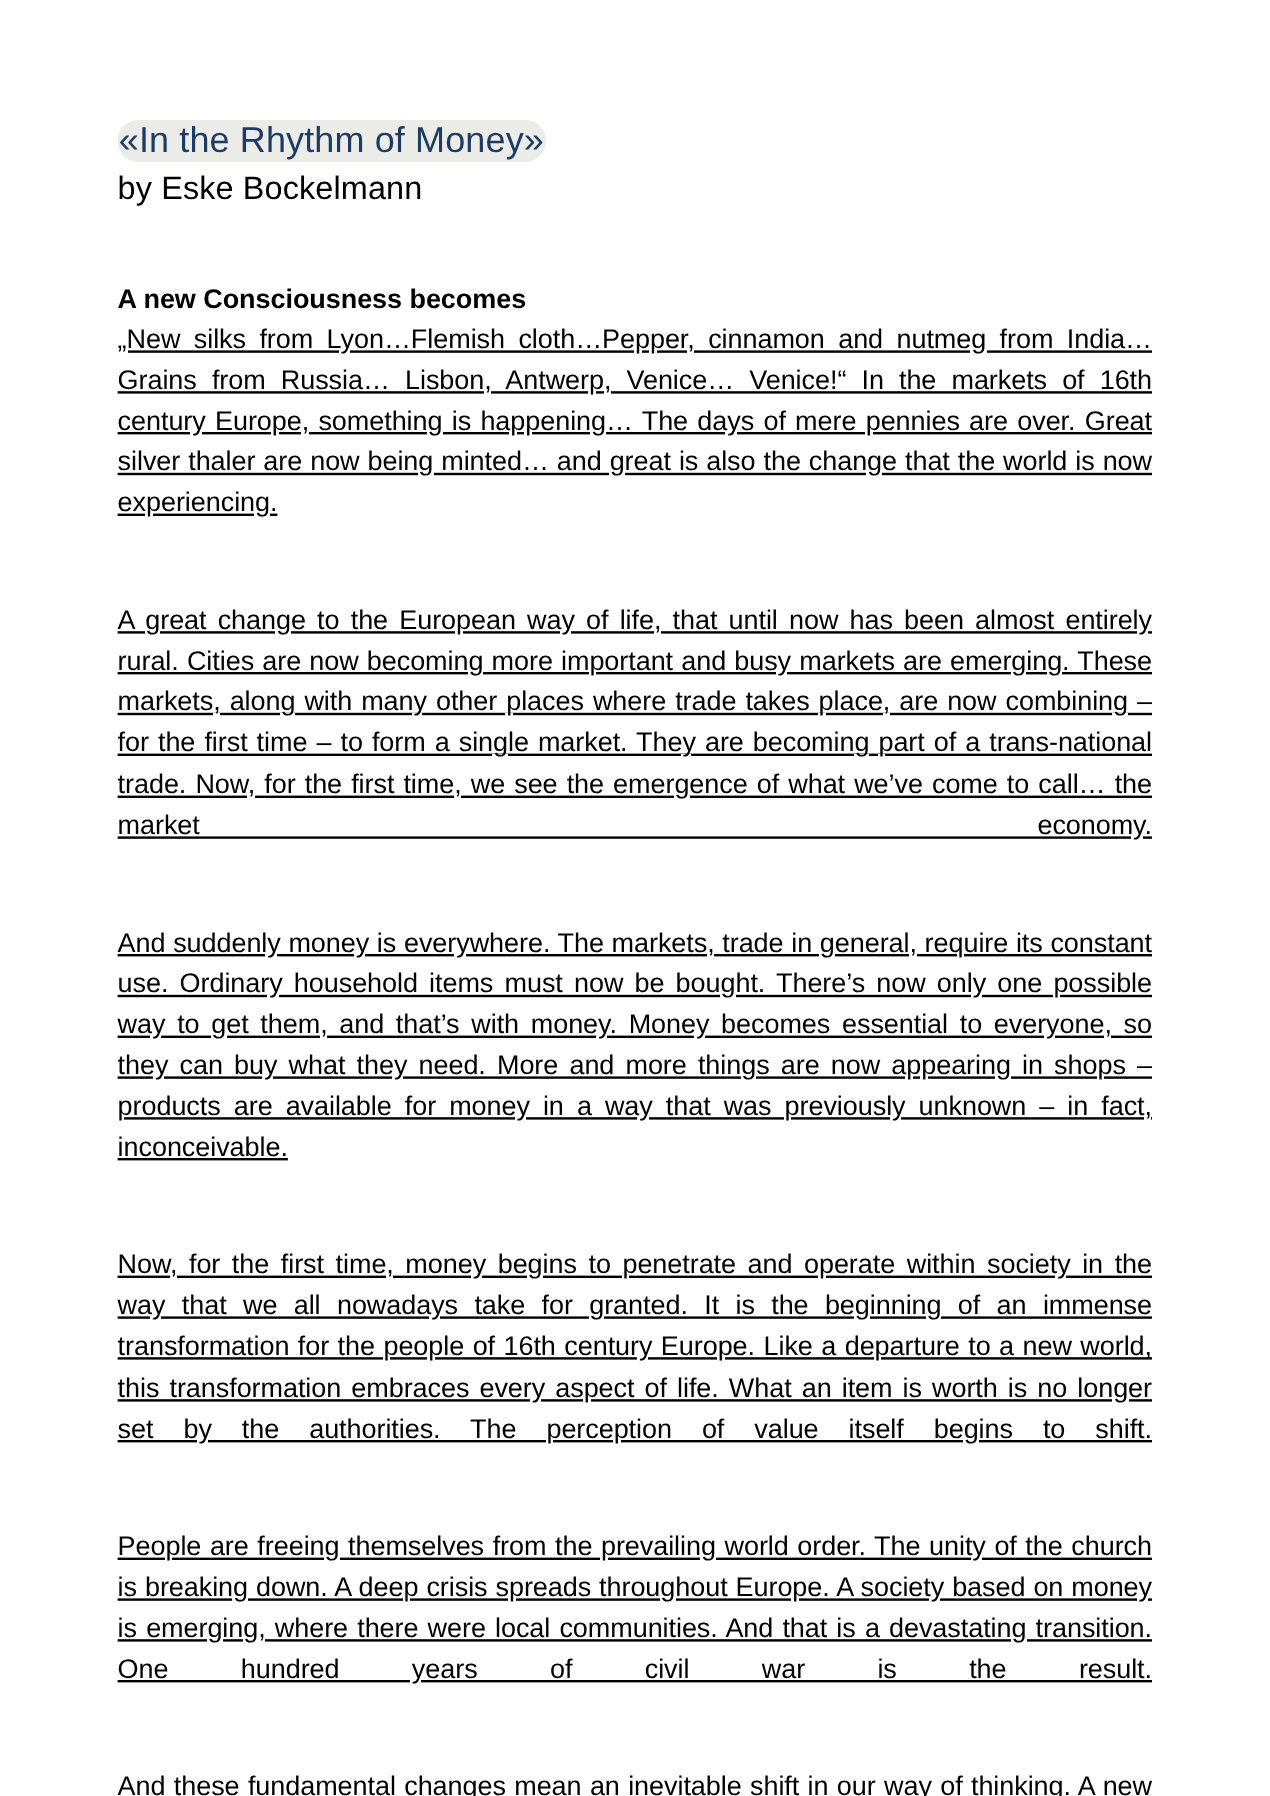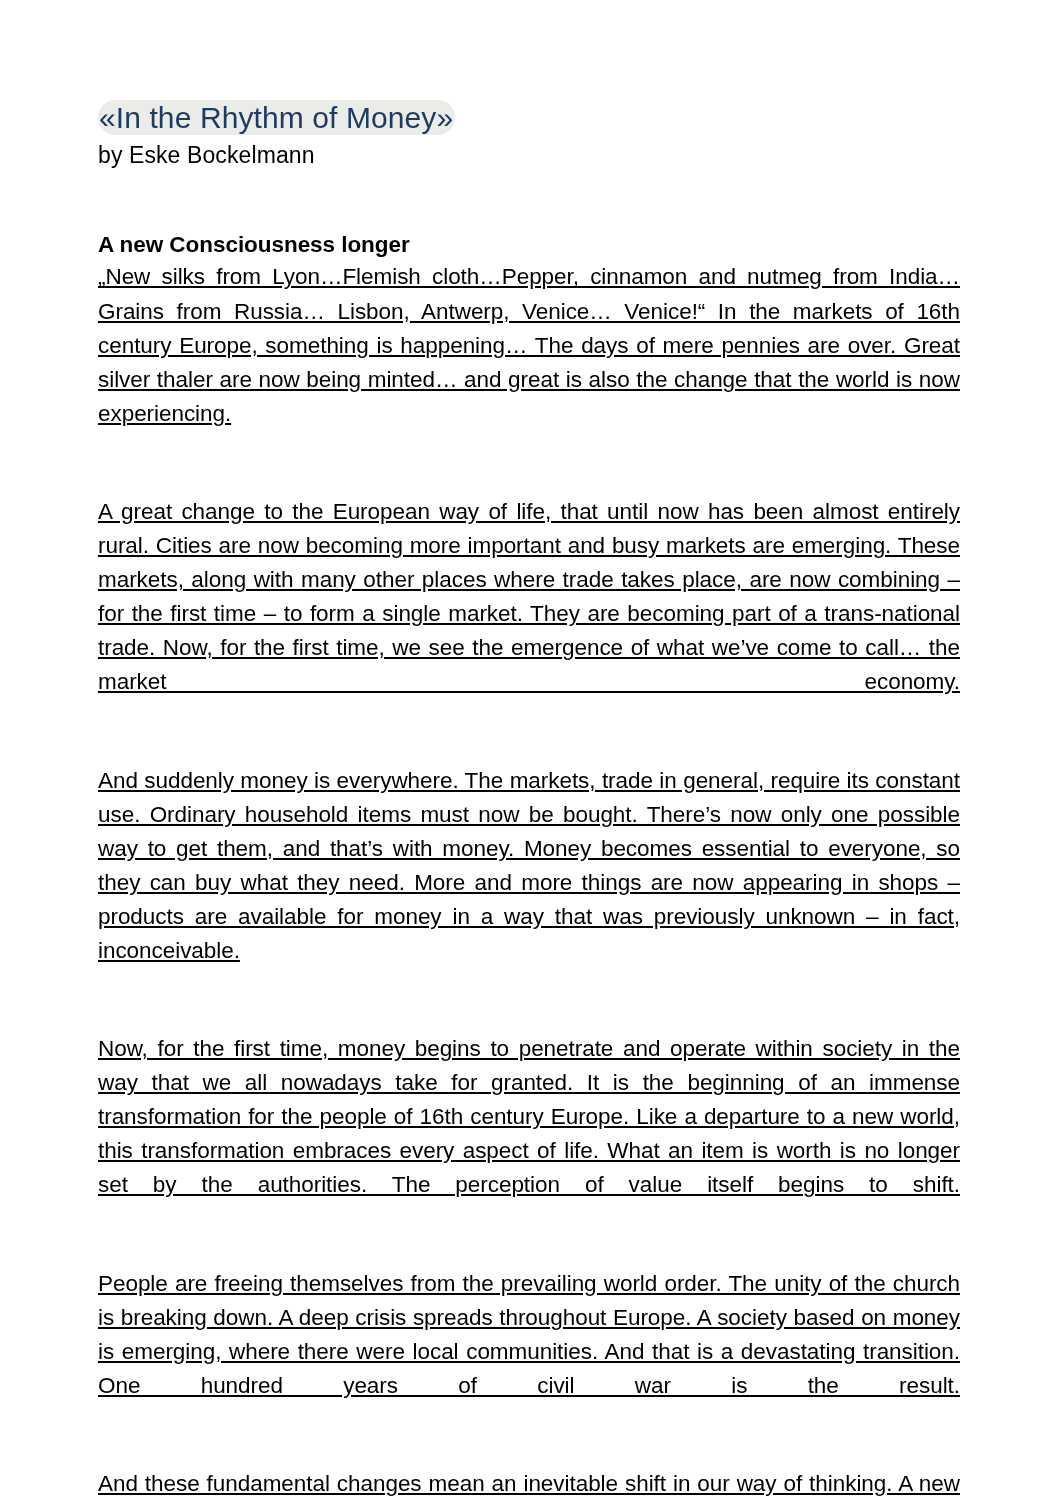--- a/index.html
+++ b/index.html
@@ -40,21 +40,21 @@
     line-height: 1.34;
     letter-spacing: 0.1px;
     box-decoration-break: clone;
     -webkit-box-decoration-break: clone;
     padding: 1px 2px 1px 1px;
     border-radius: 17px;
   }
 
   .doc-byline {
     display: block;
-    font-size: 23px;
+    font-size: 27px;
     font-weight: 400;
     color: #000000;
     line-height: 1.32;
     letter-spacing: 0.1px;
     margin-top: 2px;
   }
 
   
   .body-block {
     margin-top: 58px;
@@ -106,21 +106,21 @@
   <div class="content">
 
     <div class="title-line">
       <span class="doc-title">«In the Rhythm of Money»</span>
     </div>
 
     <span class="doc-byline">by Eske Bockelmann</span>
 
     <div class="body-block">
 
-      <h2 class="section-heading">A new Consciousness longer</h2>
+      <h2 class="section-heading">A new Consciousness becomes</h2>
 
       <p class="para">„New silks from Lyon…Flemish cloth…Pepper, cinnamon and nutmeg from India…Grains from Russia… Lisbon, Antwerp, Venice… Venice!“ In the markets of 16th century Europe, something is happening… The days of mere pennies are over. Great silver thaler are now being minted… and great is also the change that the world is now experiencing.</p>
 
       <p class="para spaced">A great change to the European way of life, that until now has been almost entirely rural. Cities are now becoming more important and busy markets are emerging. These markets, along with many other places where trade takes place, are now combining – for the first time – to form a single market. They are becoming part of a trans-national trade. Now, for the first time, we see the emergence of what we’ve come to call… the market economy.</p>
 
       <p class="para spaced">And suddenly money is everywhere. The markets, trade in general, require its constant use. Ordinary household items must now be bought. There’s now only one possible way to get them, and that’s with money. Money becomes essential to everyone, so they can buy what they need. More and more things are now appearing in shops – products are available for money in a way that was previously unknown – in fact, inconceivable.</p>
 
       <p class="para spaced">Now, for the first time, money begins to penetrate and operate within society in the way that we all nowadays take for granted. It is the beginning of an immense transformation for the people of 16th century Europe. Like a departure to a new world, this transformation embraces every aspect of life. What an item is worth is no longer set by the authorities. The perception of value itself begins to shift.</p>
 
       <p class="para spaced">People are freeing themselves from the prevailing world order. The unity of the church is breaking down. A deep crisis spreads throughout Europe. A society based on money is emerging, where there were local communities. And that is a devastating transition. One hundred years of civil war is the result.</p>

